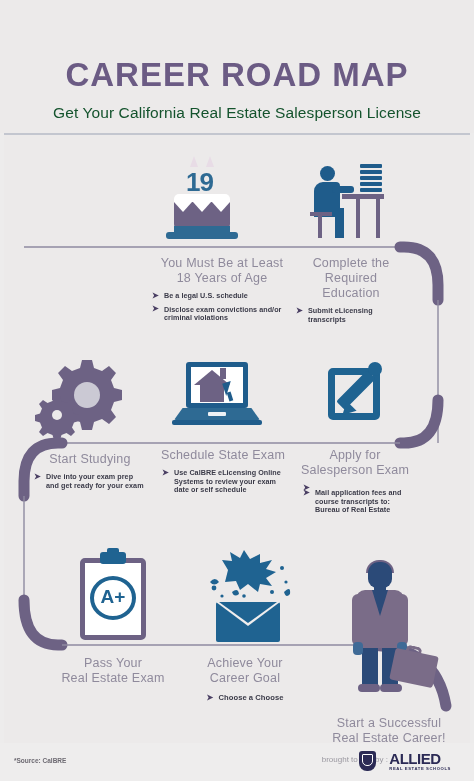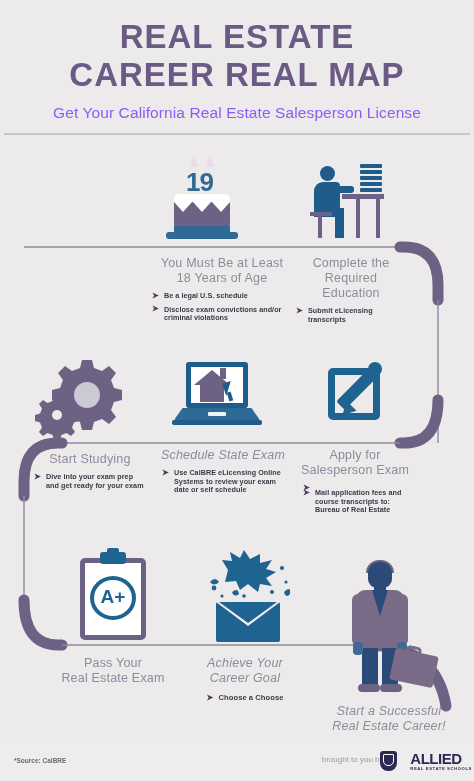--- a/index.html
+++ b/index.html
@@ -11,21 +11,21 @@
   
   #header{position:absolute;left:0;top:0;width:474px;height:133px;background:#eceaea;}
   .title-line{
     text-align:center;color:#6b5b84;font-weight:bold;letter-spacing:1px;
     font-family:"Liberation Sans",sans-serif;
   }
   #title1{position:absolute;left:0;top:18px;width:474px;font-size:33px;line-height:38px;}
   #title2{position:absolute;left:0;top:56px;width:474px;font-size:33px;line-height:38px;}
   #subtitle{
     position:absolute;left:0;top:104px;width:474px;text-align:center;
-    color:#8b5cf6;font-size:15.5px;letter-spacing:0.1px;
+    color:#14532d;font-size:15.5px;letter-spacing:0.1px;
   }
   #header-rule{position:absolute;left:4px;top:133px;width:466px;height:2px;background:#c3c6cf;}
   #body-panel{position:absolute;left:4px;top:135px;width:466px;height:608px;background:#eceaea;}
 
   
   #road{position:absolute;left:0;top:0;width:474px;height:781px;pointer-events:none;}
 
   
   .cell{position:absolute;}
   .icon-box{position:relative;width:100%;height:96px;}
@@ -140,37 +140,36 @@
   .bm-shoeR{left:40px;top:126px;width:22px;height:8px;border-radius:4px;background:#6d6284;}
   .bm-case{left:52px;top:94px;width:44px;height:32px;border-radius:3px;background:#7a6c88;
            transform:rotate(12deg);}
   .bm-casehandle{left:66px;top:88px;width:16px;height:8px;border:3px solid #7a6c88;
                  border-bottom:none;border-radius:5px 5px 0 0;box-sizing:border-box;transform:rotate(12deg);}
 
   
   #footer{position:absolute;left:0;top:743px;width:474px;height:38px;background:#eeeded;}
   #source{position:absolute;left:14px;top:14px;font-size:6.5px;color:#6d6a72;font-weight:bold;}
   #brought{position:absolute;right:86px;top:12px;font-size:8px;color:#9a98a0;}
-  #logo{position:absolute;right:2px;top:6px;height:24px;display:flex;align-items:center;gap:13px;}
+  #logo{position:absolute;right:23px;top:6px;height:24px;display:flex;align-items:center;gap:13px;}
   #shield{width:17px;height:20px;background:#2b2a55;border-radius:3px 3px 8px 8px;
           position:relative;}
   #shield:after{content:"";position:absolute;left:3px;top:3px;width:11px;height:12px;
                 border:1.5px solid #fff;border-radius:1px 1px 5px 5px;box-sizing:border-box;}
   .logo-txt{display:flex;flex-direction:column;line-height:1;}
   #allied{font-size:15px;font-weight:bold;color:#2b2a55;letter-spacing:-0.5px;}
   #res{font-size:4.2px;font-weight:bold;color:#2b2a55;letter-spacing:0.6px;margin-top:1px;}
 </style>
 </head>
 <body>
 
 <div id="page">
 
   <div id="header">
-    <div id="title1" class="title-line">REAL ESTATE</div>
-    <div id="title2" class="title-line">CAREER REAL MAP</div>
+    <div id="title2" class="title-line">CAREER ROAD MAP</div>
     <div id="subtitle">Get Your California Real Estate Salesperson License</div>
   </div>
   <div id="header-rule"></div>
   <div id="body-panel"></div>
 
   <svg id="road" viewBox="0 0 474 781">
 
     <line x1="24" y1="247" x2="400" y2="247" stroke="#8f8aa0" stroke-width="1.4"></line>
 
     <path d="M400 247 L404 247 Q438 247 438 285 L438 300" fill="none" stroke="#6d6284" stroke-width="11" stroke-linecap="round"></path>
@@ -264,21 +263,21 @@
         <div class="house-roof"></div>
         <div class="ic house-chim"></div>
         <div class="ic house-body"></div>
         <div class="cursor"></div>
         <div class="cursor2"></div>
         <div class="ic lt-base"></div>
         <div class="ic lt-pad"></div>
         <div class="ic lt-foot"></div>
       </div>
     </div>
-    <div class="step-title" style="margin-top:4px;font-style:italic;">Schedule State Exam</div>
+    <div class="step-title" style="margin-top:4px;">Schedule State Exam</div>
     <div class="center-wrap">
       <ul class="bullets bul-center" style="width:122px;">
         <li><span class="arw">➤</span><span>Use CalBRE eLicensing Online Systems to review your exam date or self schedule</span></li>
       </ul>
     </div>
   </div>
 
   <div class="cell" style="left:296px;top:348px;width:118px;">
     <div class="icon-box">
       <div style="position:absolute;left:14px;top:4px;width:90px;height:90px;">
@@ -323,21 +322,21 @@
           <circle cx="88" cy="34" r="1.6" fill="#1f6391"></circle>
           <path d="M12 34 q5-6 9 0 q-5 5-9 0z" fill="#1f6391"></path>
           <path d="M86 44 q7-7 6 2 q-4 5-6-2z" fill="#1f6391"></path>
           <path d="M34 44 q6-5 7 2 q-5 4-7-2z" fill="#1f6391"></path>
         </svg>
         <div class="ic env"></div>
         <div class="env-fl"></div>
         <div class="env-fl2"></div>
       </div>
     </div>
-    <div class="step-title" style="margin-top:12px;font-style:italic;">Achieve Your<br>Career Goal</div>
+    <div class="step-title" style="margin-top:12px;">Achieve Your<br>Career Goal</div>
     <div class="center-wrap">
       <ul class="bullets bul-center">
         <li style="font-size:7.6px;"><span class="arw">➤</span><span>Choose a Choose</span></li>
       </ul>
     </div>
   </div>
 
   <div class="cell" style="left:326px;top:558px;width:126px;">
     <div class="icon-box" style="height:140px;">
       <div style="position:absolute;left:14px;top:0;width:110px;height:140px;">
@@ -351,21 +350,21 @@
         <div class="ic bm-jacket"></div>
         <div class="bm-shirt"></div>
         <div class="ic bm-armL"></div>
         <div class="ic bm-armR"></div>
         <div class="ic bm-handL"></div>
         <div class="ic bm-handR"></div>
         <div class="ic bm-casehandle"></div>
         <div class="ic bm-case"></div>
       </div>
     </div>
-    <div class="step-title" style="margin-top:6px;font-style:italic;">Start a Successful<br>Real Estate Career!</div>
+    <div class="step-title" style="margin-top:18px;">Start a Successful<br>Real Estate Career!</div>
   </div>
 
   <div id="footer">
     <div id="source">*Source: CalBRE</div>
     <div id="brought">brought to you by :</div>
     <div id="logo">
       <div id="shield"></div>
       <div class="logo-txt">
         <div id="allied">ALLIED</div>
         <div id="res">REAL ESTATE SCHOOLS</div>

